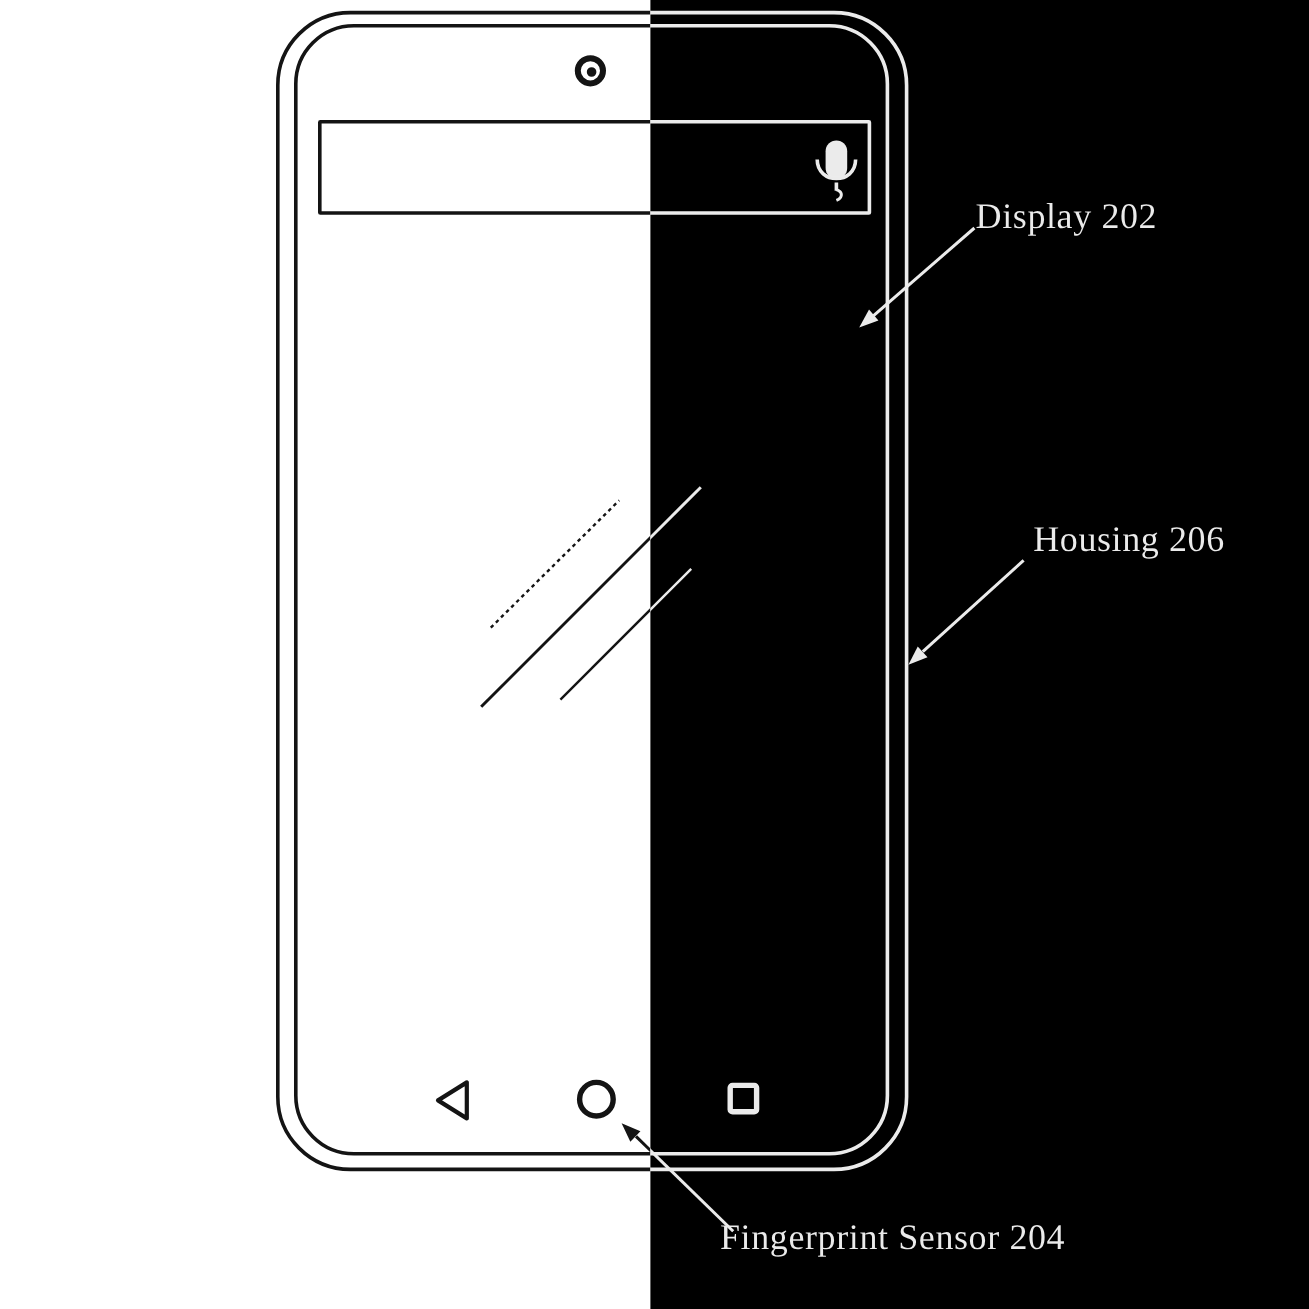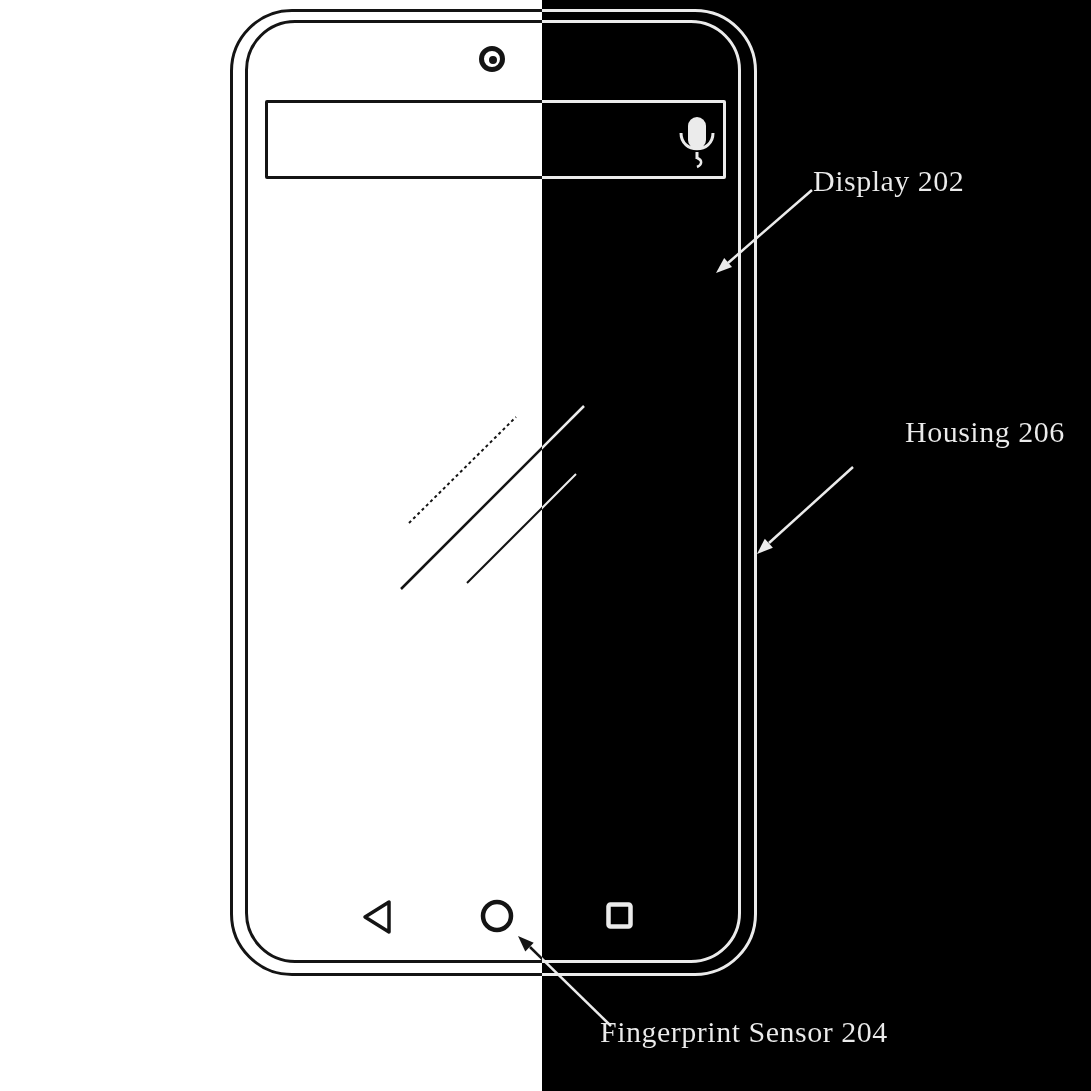--- a/index.html
+++ b/index.html
@@ -29,21 +29,21 @@
   .search-bar { left:265px; top:100px; width:461px; height:79px;
                 border:3px solid var(--ink); border-radius:2px; background:transparent; }
 
   svg.art { position:absolute; left:0; top:0; width:1091px; height:1091px; }
   .stroke { stroke:var(--ink); fill:none; }
   .fill   { fill:var(--ink); stroke:none; }
 
   .label { position:absolute; color:var(--ink); font-size:30px; line-height:32px;
            white-space:nowrap; letter-spacing:0.5px; }
   .label-display     { left:813px; top:165px; }
-  .label-housing     { left:861px; top:416px;margin-left:44px; }
+  .label-housing     { left:861px; top:434px; }
   .label-fingerprint { left:600px; top:1016px; }
 </style>
 </head>
 <body>
 
 <div class="stage">
   <div class="layer layer-normal">
   <div class="diagram">
 
     <div class="abs phone-outer"></div>

